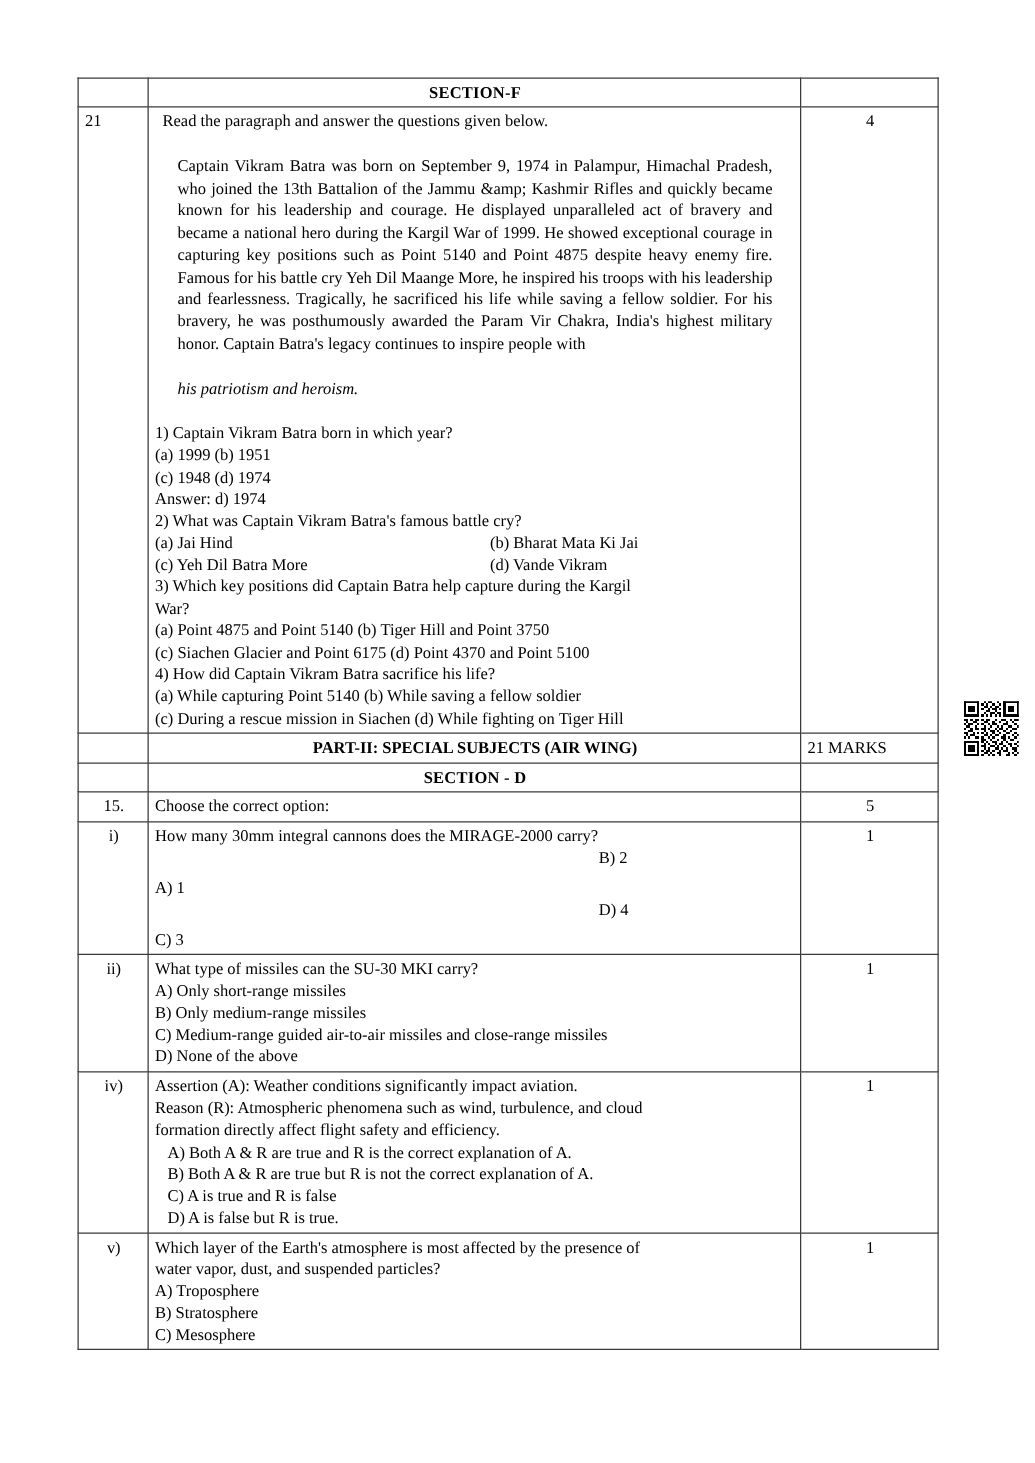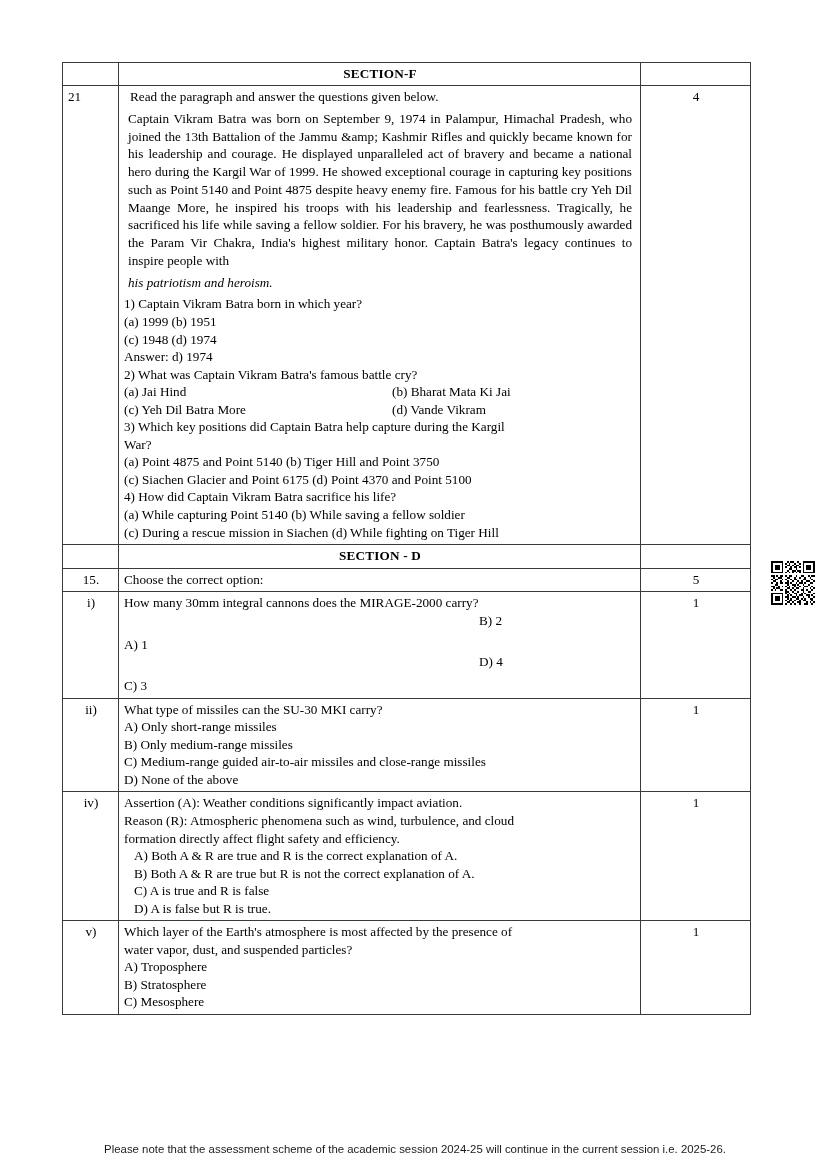--- a/index.html
+++ b/index.html
@@ -71,21 +71,21 @@
   .marks-head {
     text-align: left;
     padding-left: 6px;
     font-size: 13.2px;
   }
 
   .lead-line {
     padding-left: 6px;
   }
   p.para {
-    margin: 4px;
+    margin: 18px;
     text-align: justify;
     text-justify: inter-word;
     line-height: 1.345;
   }
   p.para-last { text-align: left; font-style: italic; }
   div.line {
     line-height: 1.33;
     white-space: pre-wrap;
   }
   div.line.indent { padding-left: 10px; }
@@ -165,20 +165,25 @@
           <div class="line">(a) Point 4875 and Point 5140 (b) Tiger Hill and Point 3750</div>
           <div class="line">(c) Siachen Glacier and Point 6175 (d) Point 4370 and Point 5100</div>
 
           <div class="line">4) How did Captain Vikram Batra sacrifice his life?</div>
           <div class="line">(a) While capturing Point 5140 (b) While saving a fellow soldier</div>
           <div class="line">(c) During a rescue mission in Siachen (d) While fighting on Tiger Hill</div>
         </td>
         <td class="marks-cell">4</td>
       </tr>
 
+      <tr>
+        <td class="num-cell"></td>
+        <td class="part-head">PART-II: SPECIAL SUBJECTS   (AIR WING)</td>
+        <td class="marks-head">21 MARKS</td>
+      </tr>
 
       <tr>
         <td class="num-cell"></td>
         <td class="section-head">SECTION - D</td>
         <td class="marks-cell"></td>
       </tr>
 
       <tr>
         <td class="num-cell center">15.</td>
         <td>
@@ -411,15 +416,14 @@
         <rect x="24" y="23" width="1" height="1"></rect>
       <rect x="8" y="24" width="1" height="1"></rect>
         <rect x="11" y="24" width="1" height="1"></rect>
       <rect x="13" y="24" width="1" height="1"></rect>
         <rect x="16" y="24" width="1" height="1"></rect>
       <rect x="19" y="24" width="2" height="1"></rect>
         <rect x="23" y="24" width="1" height="1"></rect>
     </g>
   </svg>
 
-  <div class="footer-note">Please note that the assessment scheme of the academic session 2024-25 will continue in the current session i.e. 2025-26.</div>
 
 </div>
 
 </body></html>

